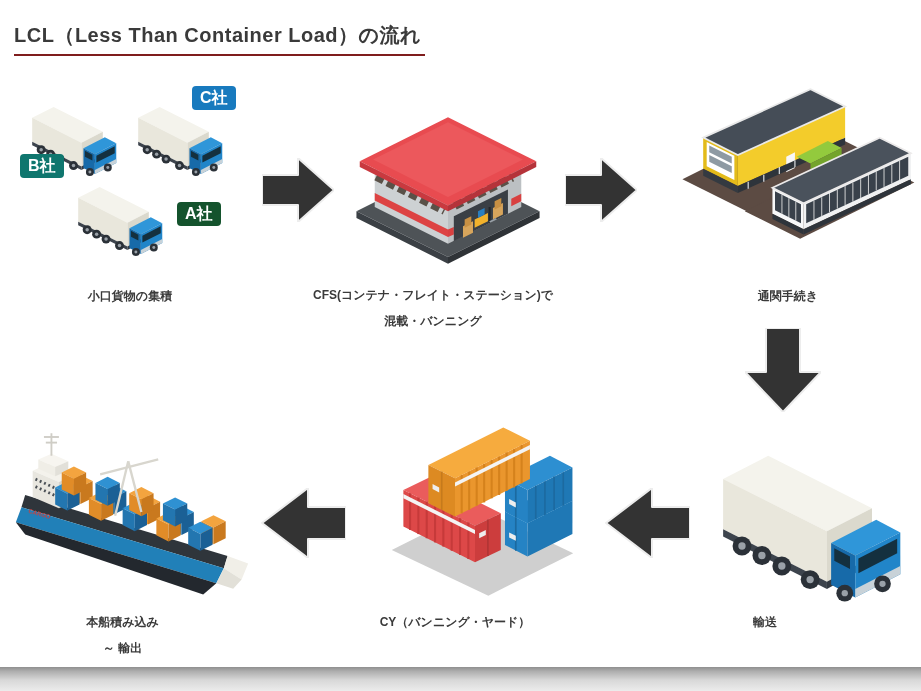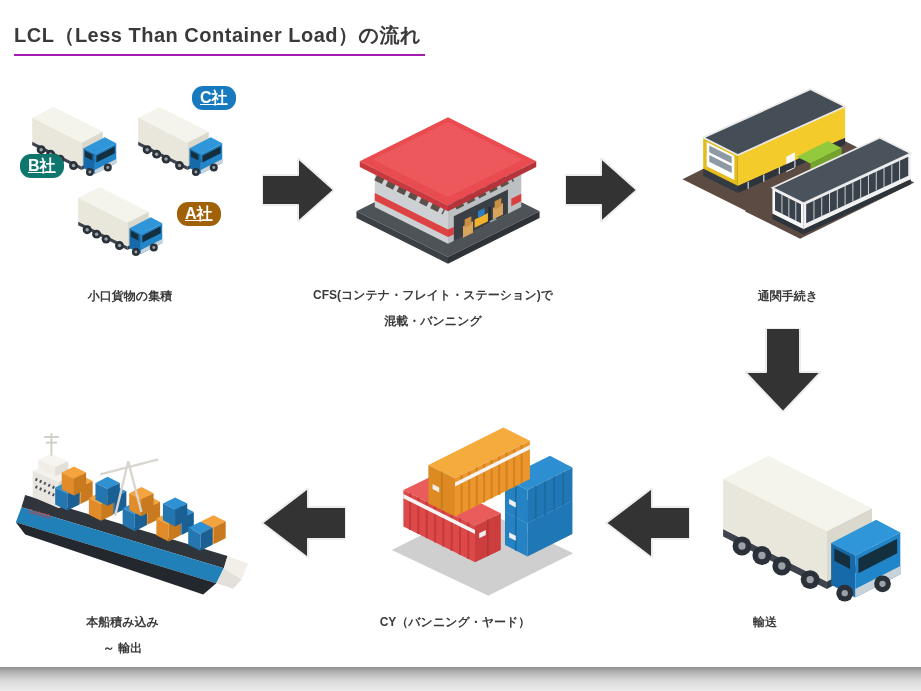--- a/index.html
+++ b/index.html
@@ -1,25 +1,25 @@
 <!DOCTYPE html>
 <html><head>
 <meta charset="utf-8">
 <style>
   html,body{margin:0;padding:0;background:#fff;}
   .stage{position:relative;width:921px;height:691px;background:#ffffff;overflow:hidden;
          font-family:"Liberation Sans","DejaVu Sans",sans-serif;color:#3a3a3a;}
   .title{position:absolute;left:14px;top:22px;font-size:20px;font-weight:700;
-         letter-spacing:.5px;border-bottom:2px solid #a21caf;padding:0 4px 5px 0;}
+         letter-spacing:.5px;border-bottom:2px solid #7f1d1d;padding:0 4px 5px 0;}
   .caption{position:absolute;text-align:center;font-weight:700;font-size:12px;
            line-height:26px;color:#3a3a3a;}
   .abs{position:absolute;display:block;}
   .badge{position:absolute;color:#fff;font-weight:700;font-size:16px;line-height:1;
-         padding:4px 8px;border-radius:11px;text-decoration:underline;}
-  .badge-a{background:#a16207}
+         padding:4px 8px;border-radius:4px;}
+  .badge-a{background:#14532d}
   .badge-b{background:#0f766e}
   .badge-c{background:#187abe}
   .bottom-edge{position:absolute;left:0;top:667px;width:921px;height:24px;
     background:linear-gradient(to bottom,#8f8f8f 0%,#aeaeae 18%,#d8d8d8 55%,#ececec 100%);}
   svg{display:block;}
 </style>
 </head>
 <body>
 
 <svg width="0" height="0" style="position:absolute" aria-hidden="true">

